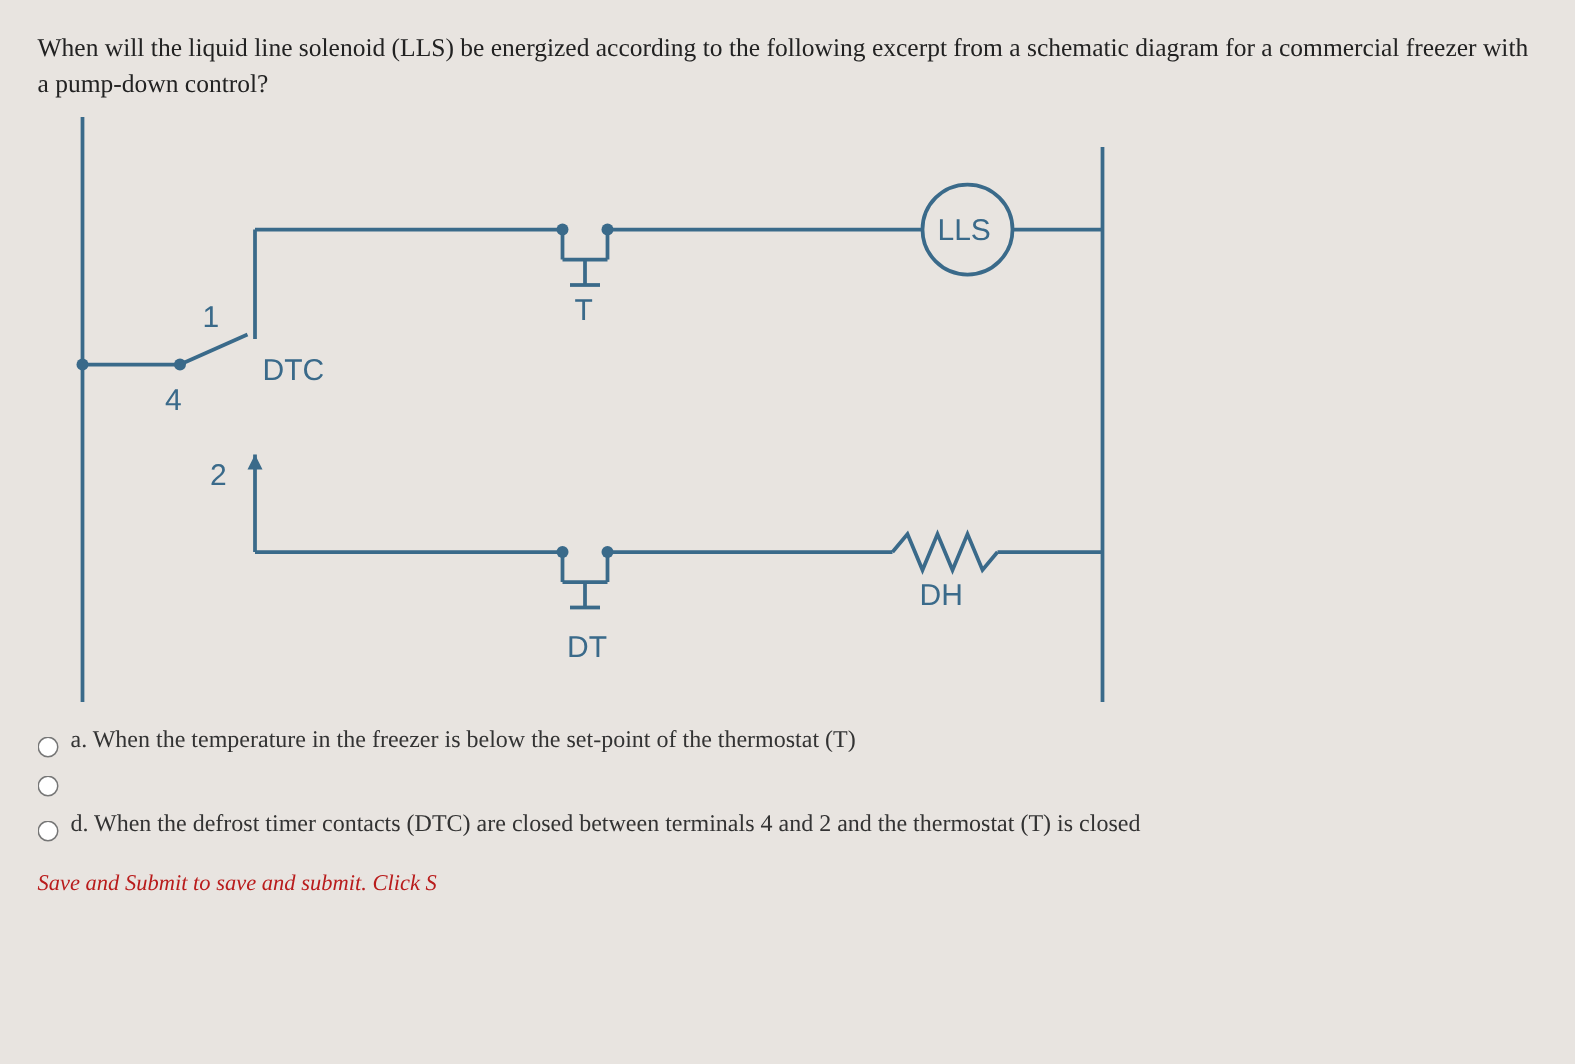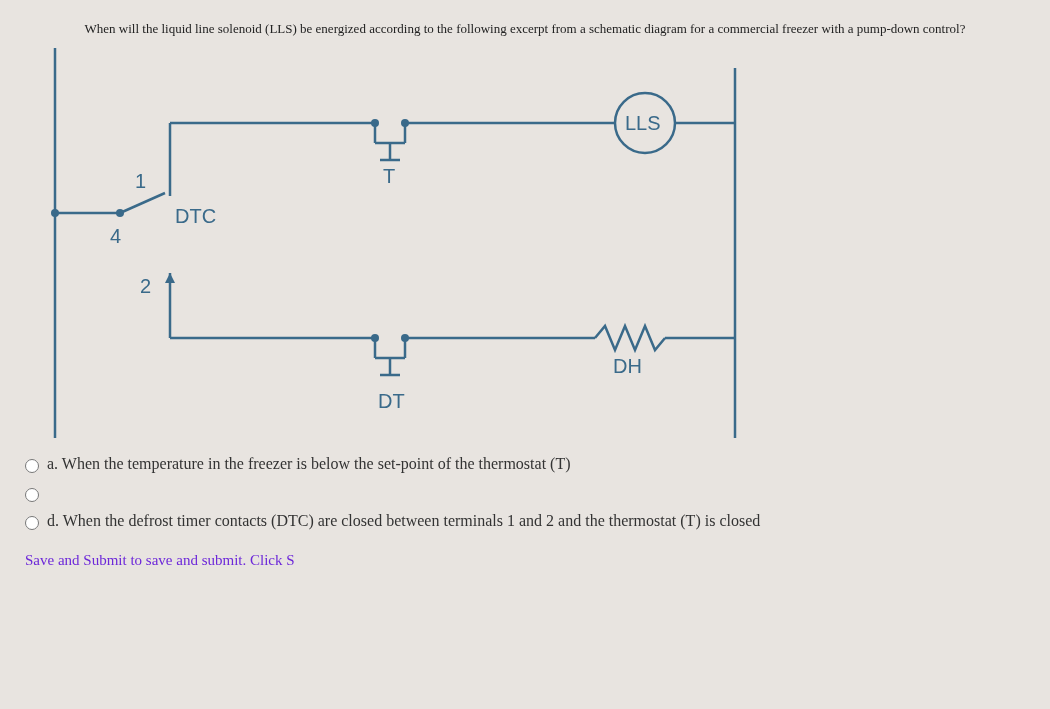--- a/index.html
+++ b/index.html
@@ -9,55 +9,55 @@
     }
     body {
       font-family: "Times New Roman", serif;
       background: #e8e4e0;
       padding: 20px 25px;
       color: #333;
       width: 1050px;
       height: 709px;
     }
     .question {
-      font-size: 13px;
+      font-size: 17px;
       line-height: 1.4;
       margin-bottom: 10px;
       color: #222;
-      text-align: center;
     }
     .diagram-container {
       width: 720px;
       height: 390px;
       position: relative;
       margin: 0 0 15px 10px;
     }
     .options {
       margin-top: 10px;
     }
     .option {
       display: flex;
-      align-items: center;
+      align-items: flex-end;
       margin-bottom: 8px;
       font-size: 16px;
       color: #333;
     }
     .option input[type="radio"] {
       margin-right: 8px;
       margin-top: 4px;
       width: 14px;
       height: 14px;
     }
     .option-label {
       line-height: 1.4;
     }
     .footer {
       margin-top: 20px;
       font-size: 15px;
-      color: #6d28d9;
+      color: #b91c1c;
+      font-style: italic;
     }
     svg {
       width: 100%;
       height: 100%;
     }
     .wire {
       stroke: #3a6a8a;
       stroke-width: 2.5;
       fill: none;
     }
@@ -156,17 +156,17 @@
 <div class="options">
   <div class="option">
     <input type="radio" name="answer" style="">
     <span class="option-label">a. When the temperature in the freezer is below the set-point of the thermostat (T)</span>
   </div>
   <div class="option">
     <input type="radio" name="answer" style="">
   </div>
   <div class="option">
     <input type="radio" name="answer" style="">
-    <span class="option-label">d. When the defrost timer contacts (DTC) are closed between terminals 1 and 2 and the thermostat (T) is closed</span>
+    <span class="option-label">d. When the defrost timer contacts (DTC) are closed between terminals 4 and 2 and the thermostat (T) is closed</span>
   </div>
 </div>
 
 <div class="footer">Save and Submit to save and submit. Click S</div>
 
 </body></html>

